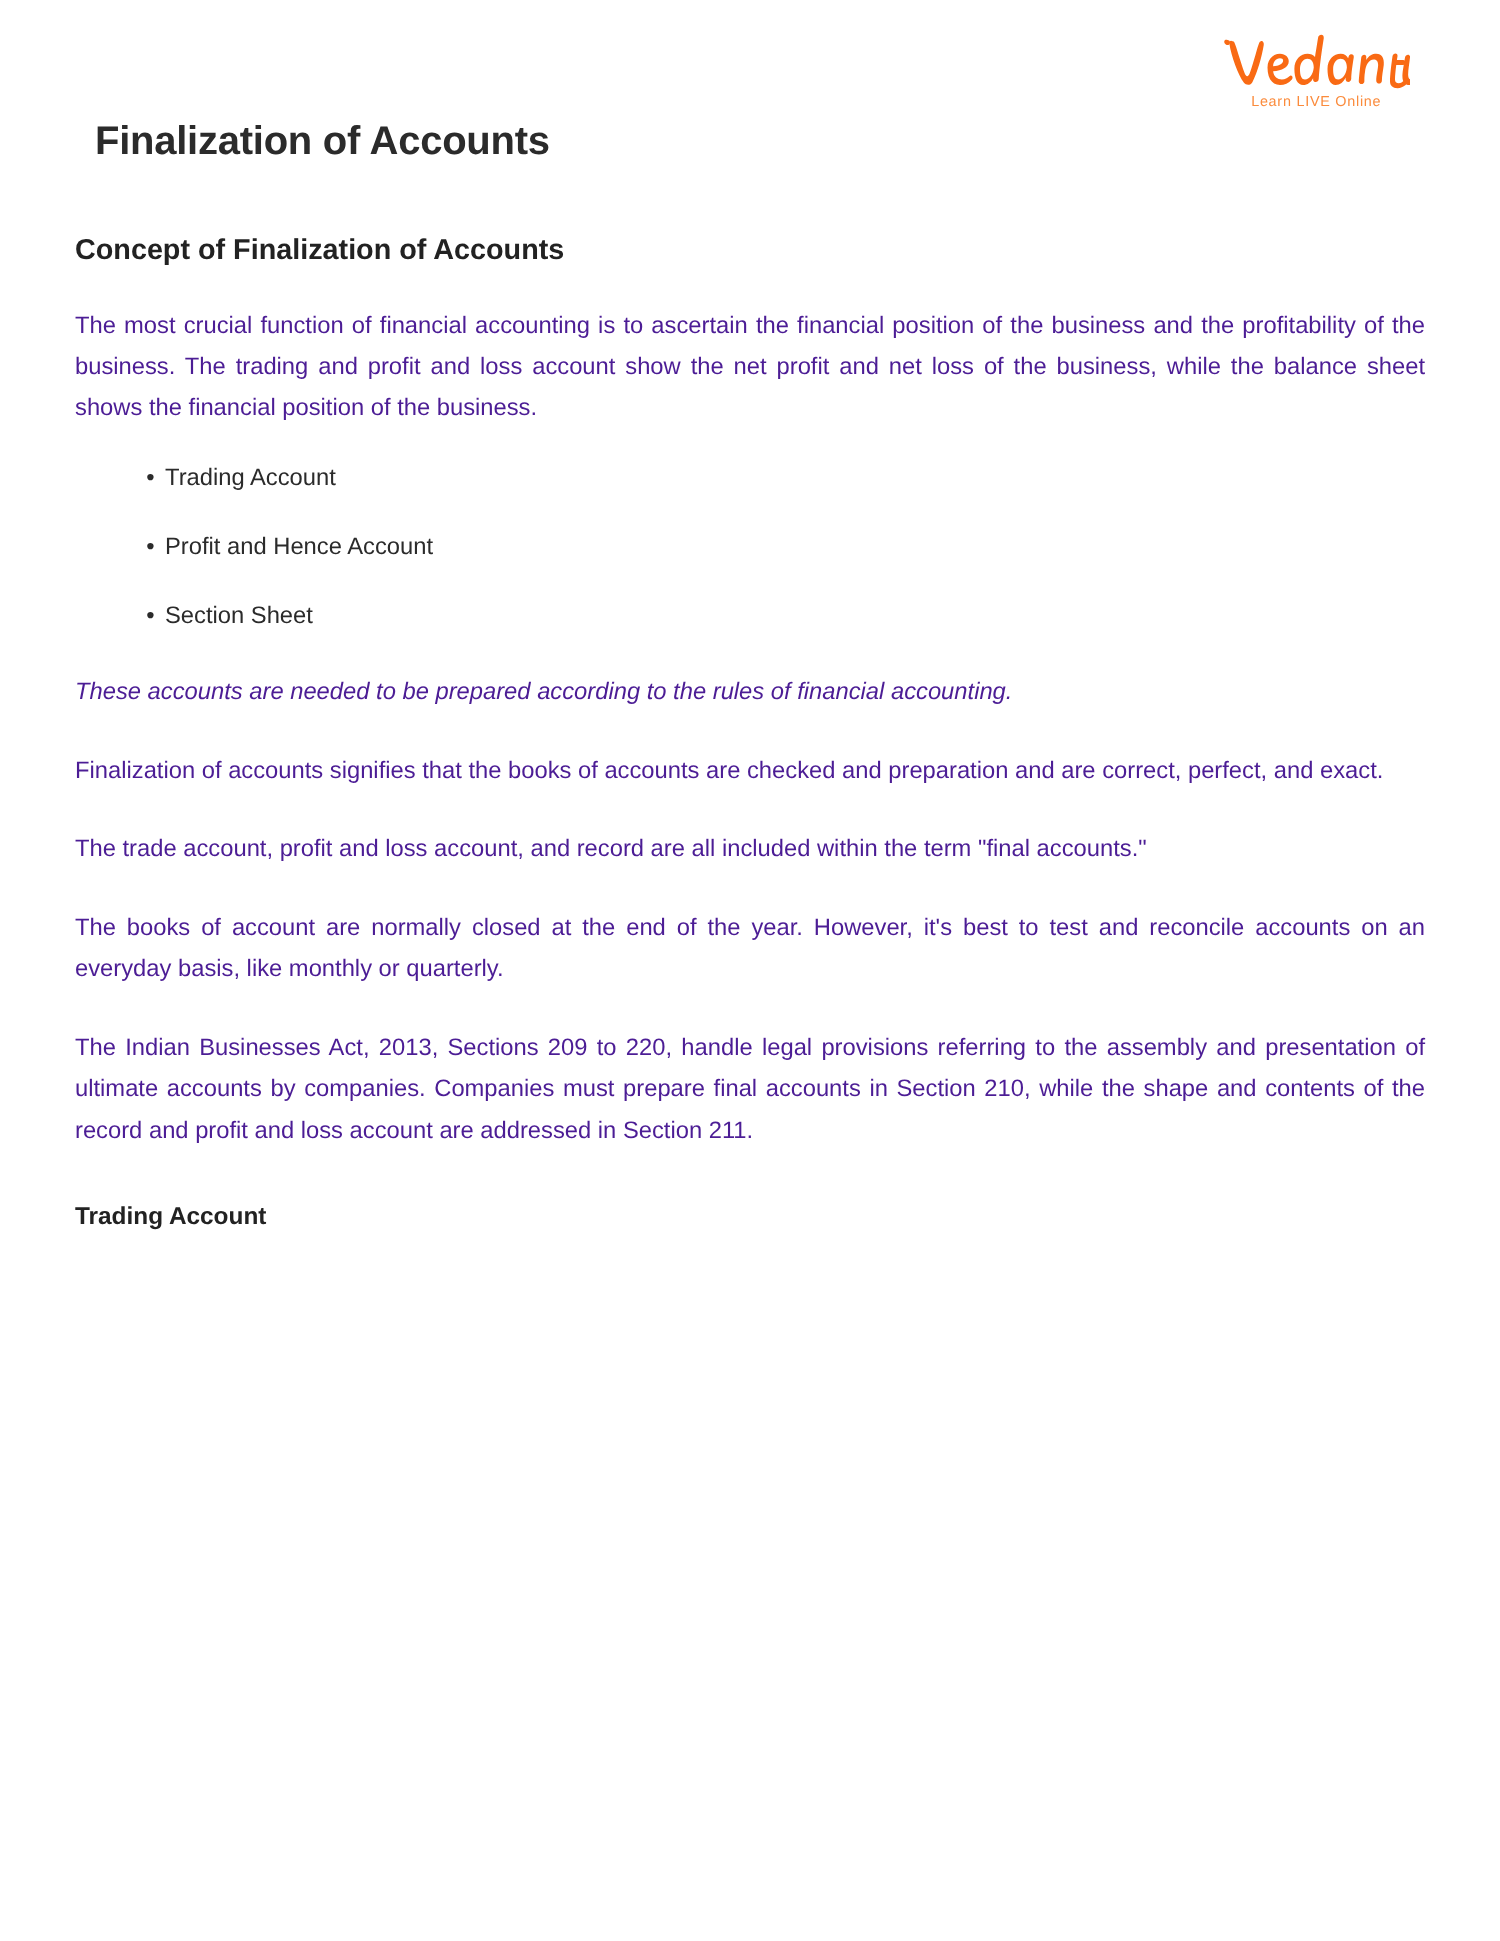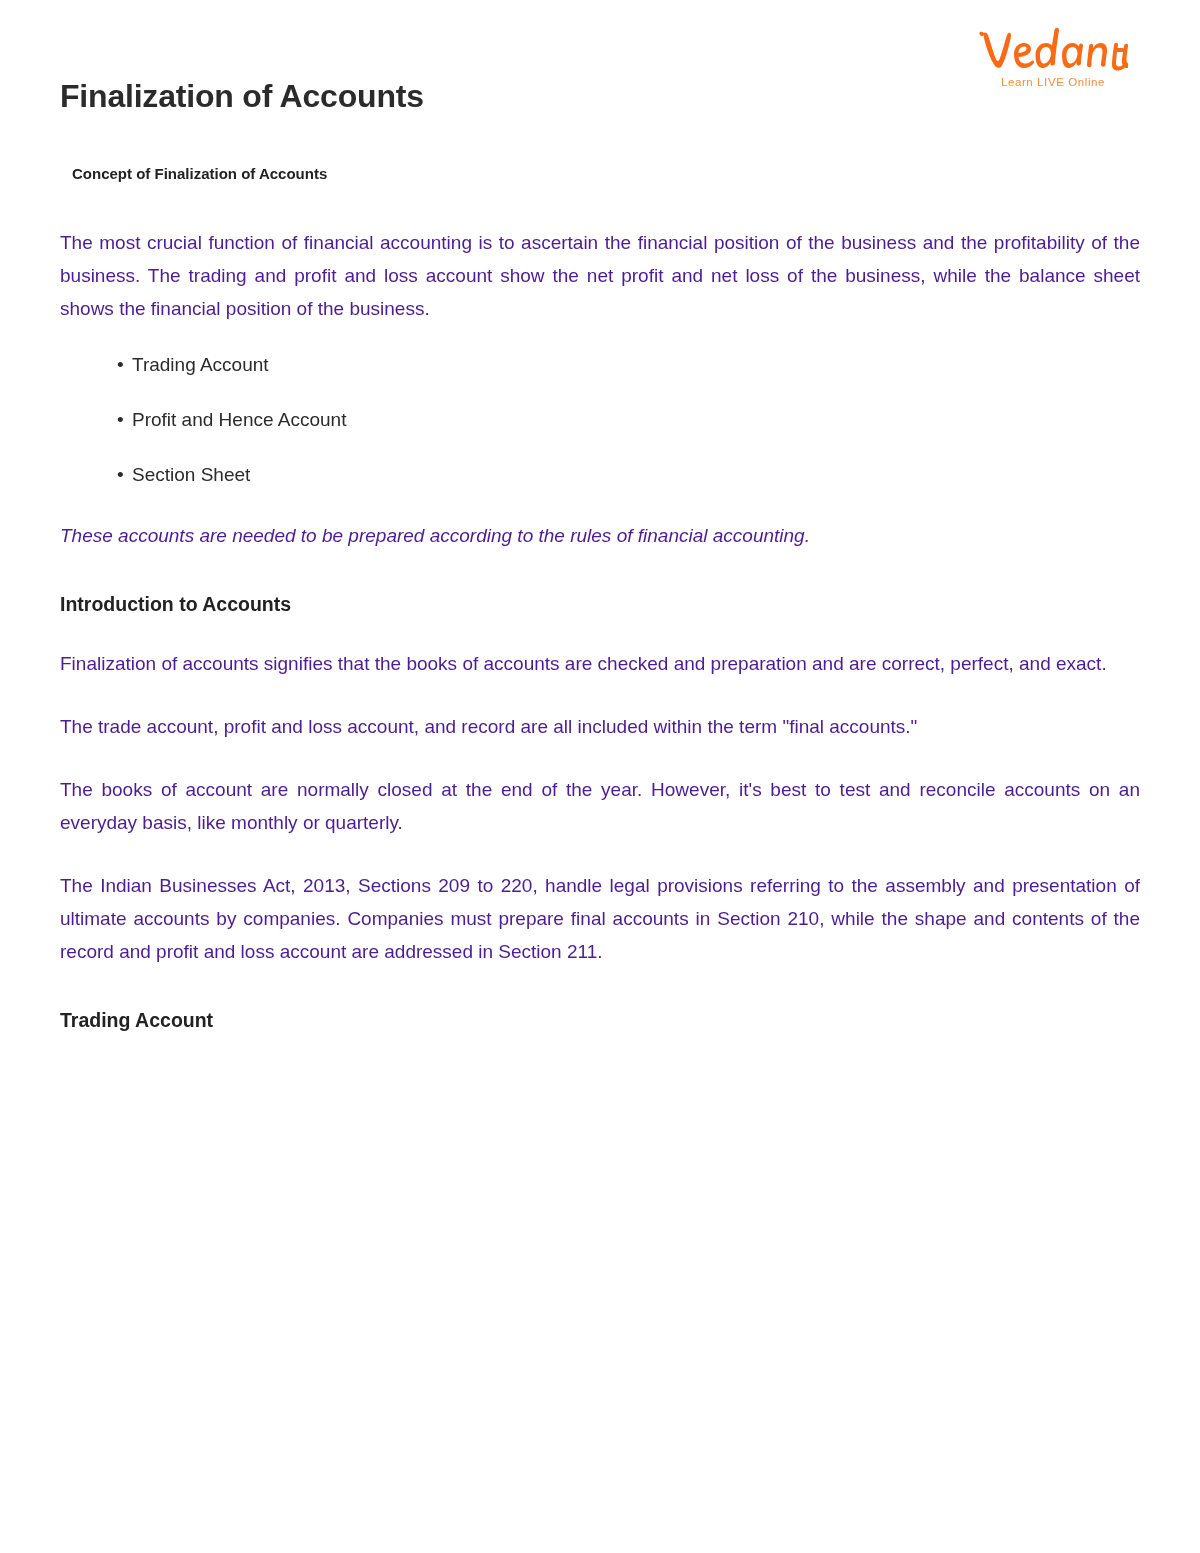--- a/index.html
+++ b/index.html
@@ -46,30 +46,30 @@
     left: 60px;
     top: 0;
     width: 1080px;
   }
 
   h1.doc-title {
     font-size: 32px;
     font-weight: bold;
     letter-spacing: -0.2px;
     color: #2b2b2b;
-    margin: 0;
+    margin: 16px;
     padding-top: 77px;
     line-height: 1.2;
   }
 
   h2.section-heading {
-    font-size: 15px;
+    font-size: 23px;
     font-weight: bold;
     color: #222222;
-    margin: 12px;
+    margin: 0;
     padding-top: 38px;
     line-height: 1.25;
   }
 
   h3.sub-heading {
     font-size: 19.5px;
     font-weight: bold;
     color: #222222;
     margin: 0;
     padding-top: 40px;
@@ -152,21 +152,20 @@
 
 
   <ul class="bullets">
     <li><span class="bullet-dot">•</span><span>Trading Account</span></li>
     <li><span class="bullet-dot">•</span><span>Profit and Hence Account</span></li>
     <li><span class="bullet-dot">•</span><span>Section Sheet</span></li>
   </ul>
 
   <p class="para nojustify">These accounts are needed to be prepared according to the rules of financial accounting.</p>
 
-  <h3 class="sub-heading">Introduction to Accounts</h3>
 
   <p class="para">Finalization of accounts signifies that the books of accounts are checked and preparation and are correct, perfect, and exact.</p>
 
   <p class="para">The trade account, profit and loss account, and record are all included within the term "final accounts."</p>
 
   <p class="para">The books of account are normally closed at the end of the year. However, it's best to test and reconcile accounts on an everyday basis, like monthly or quarterly.</p>
 
   <p class="para">The Indian Businesses Act, 2013, Sections 209 to 220, handle legal provisions referring to the assembly and presentation of ultimate accounts by companies. Companies must prepare final accounts in Section 210, while the shape and contents of the record and profit and loss account are addressed in Section 211.</p>
 
   <h3 class="sub-heading">Trading Account</h3>

